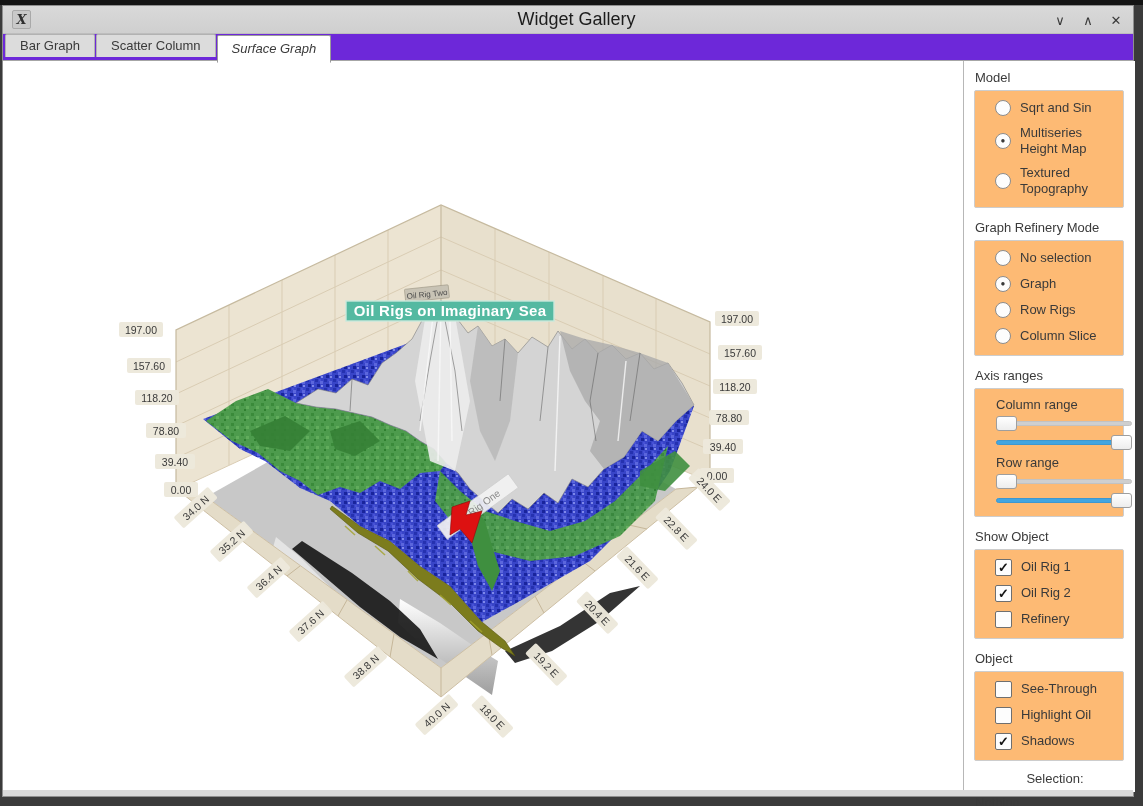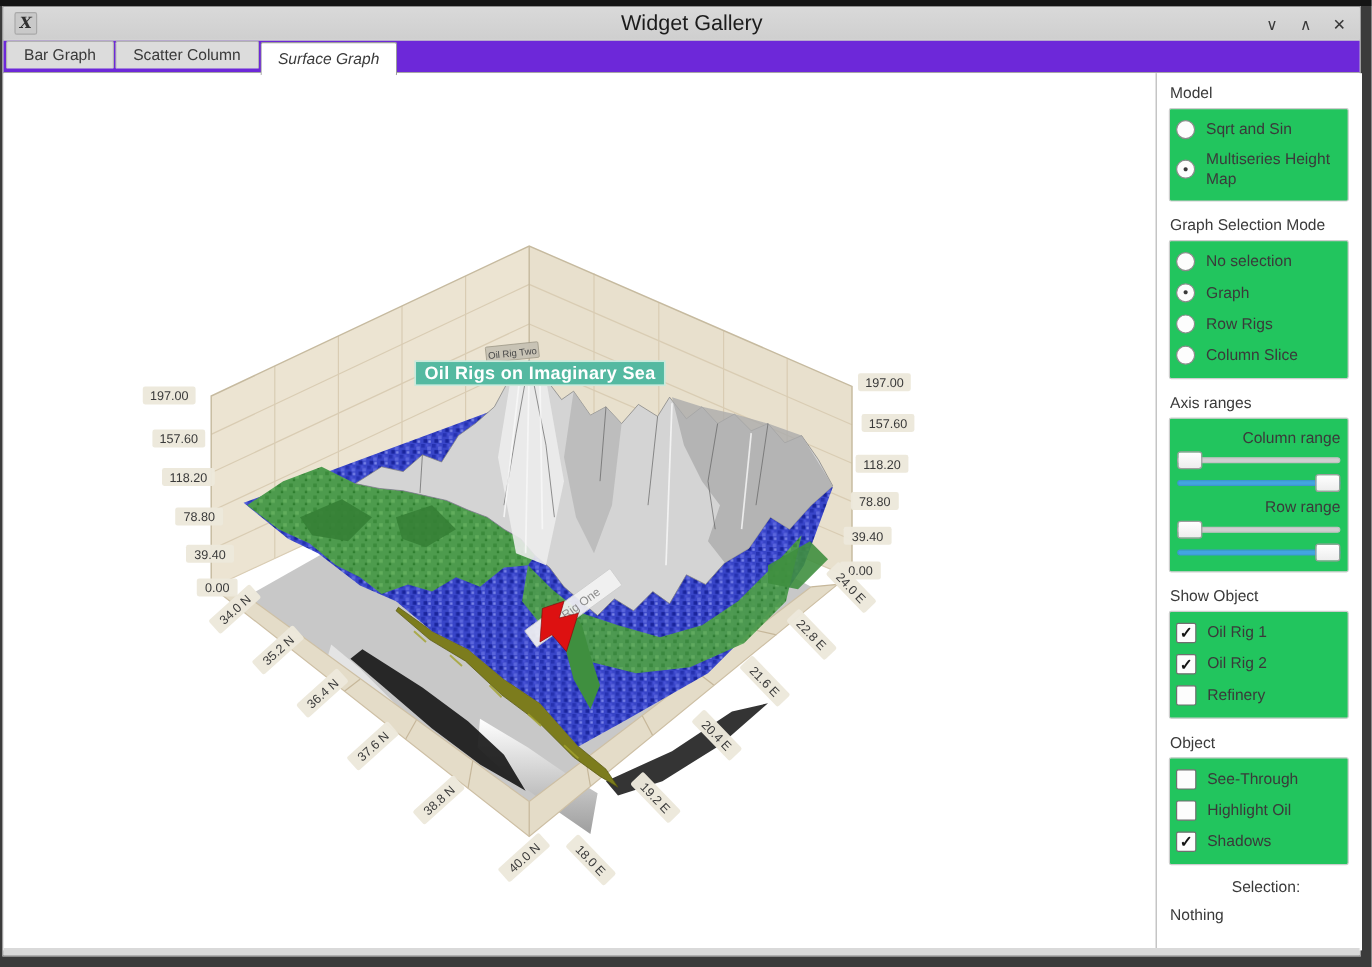--- a/index.html
+++ b/index.html
@@ -26,29 +26,29 @@
               position:relative;bottom:-1px;z-index:3;font-style:italic;}
   
   .content{position:absolute;left:0;top:55px;right:0;height:731px;background:#ffffff;}
   .graph-area{position:absolute;left:0;top:0;width:960px;height:731px;background:#ffffff;}
   .graph-area svg{display:block;}
   
   .sidebar{position:absolute;left:960px;top:0;width:172px;height:731px;background:#ffffff;
            border-left:1px solid #b7b7b7;box-sizing:border-box;padding:0 0 0 10px;font-size:13px;color:#3a3a3a;}
   .sec-label{margin:12px 0 5px 1px;}
   .sec-label.first{margin-top:9px;}
-  .groupbox{width:150px;border:1px solid #cdcdcd;border-radius:2px;box-sizing:border-box;padding:4px 6px 6px 5px;background:#22c55e;}
+  .groupbox{width:150px;border:1px solid #cdcdcd;border-radius:2px;box-sizing:border-box;padding:4px 6px 6px 20px;background:#fdba74;}
   .row{display:flex;align-items:center;gap:9px;min-height:26px;cursor:default;}
   .row.tall{min-height:40px;}
   .radio{width:14px;height:14px;border:1px solid #8c8c8c;border-radius:50%;background:#fdfdfd;flex:0 0 auto;
          display:flex;align-items:center;justify-content:center;font-size:8px;line-height:8px;color:#3a3a3a;}
   .cbox{width:15px;height:15px;border:1px solid #6f6f6f;border-radius:2px;background:#fdfdfd;flex:0 0 auto;
         display:flex;align-items:center;justify-content:center;font-weight:bold;font-size:13px;line-height:13px;color:#141414;}
   .lbl{line-height:16px;}
-  .slider-label{margin:4px 0 2px 1px;text-align:right;}
+  .slider-label{margin:4px 0 2px 1px;}
   .slider{position:relative;width:136px;height:18px;margin:0 0 1px 1px;}
   .slider .track{position:absolute;left:0;right:0;top:6.5px;height:5px;border-radius:2.5px;background:#cfcfcf;
                  border:1px solid #c2c2c2;box-sizing:border-box;}
   .slider .track.filled{background:#42a5e0;border-color:#3d97d0;}
   .slider .handle{position:absolute;top:1.5px;width:21px;height:15px;background:linear-gradient(#ffffff,#ededed);
                   border:1px solid #9e9e9e;border-radius:3px;box-sizing:border-box;}
   .slider .handle.left{left:0;}
   .slider .handle.right{right:0;}
   .sel-label{margin:10px 0 0 1px;text-align:center;}
   .sel-value{margin:9px 0 0 1px;}
@@ -350,23 +350,29 @@
               <span></span>
             </span>
           <span class="lbl">Sqrt and Sin</span>
         </div>
         <div class="row tall">
           <span class="radio">
               <span>●</span>
             </span>
           <span class="lbl">Multiseries Height Map</span>
         </div>
+        <div class="row tall">
+          <span class="radio">
+              <span></span>
+            </span>
+          <span class="lbl">Textured Topography</span>
+        </div>
       </div>
 
-      <div class="sec-label">Graph Selection Mode</div>
+      <div class="sec-label">Graph Refinery Mode</div>
       <div class="groupbox">
         <div class="row">
           <span class="radio">
               <span></span>
             </span>
           <span class="lbl">No selection</span>
         </div>
         <div class="row">
           <span class="radio">
               <span>●</span>

